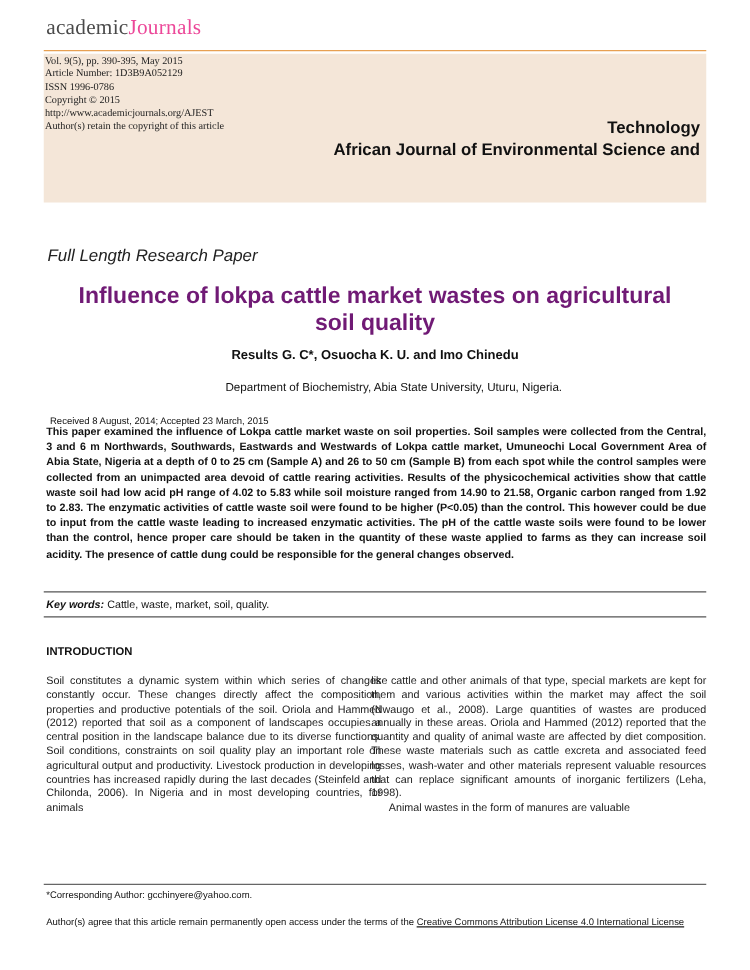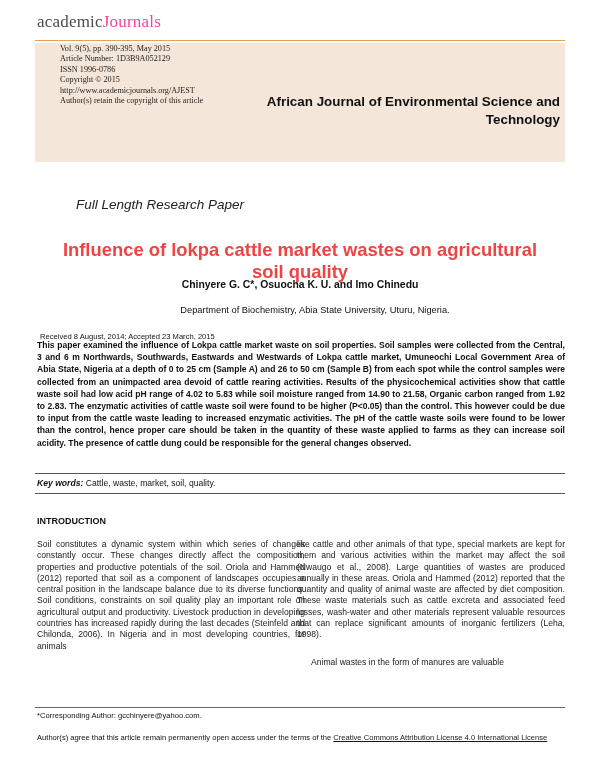--- a/index.html
+++ b/index.html
@@ -1,38 +1,38 @@
 <!DOCTYPE html>
 <html><head>
 <meta charset="utf-8">
 <style>
   html, body { margin: 0; padding: 0; }
   body { width: 600px; height: 776px; background: #fff; position: relative; overflow: hidden; font-family: "Liberation Sans", sans-serif; color: #111; }
   .masthead { position: absolute; left: 37px; top: 12px; font-family: "Liberation Serif", serif; font-size: 17px; color: #4a4a4a; letter-spacing: 0.2px; }
   .masthead .acc { color: #ec4899; }
   .masthead-rule { position: absolute; left: 35px; top: 40px; width: 530px; height: 1px; background: #e7a052; }
-  .meta { position: absolute; left: 36px; top: 44px; width: 240px; font-family: "Liberation Serif", serif; font-size: 8.2px; line-height: 10.4px; color: #222; padding-left: 24px; }
+  .meta { position: absolute; left: 36px; top: 44px; width: 240px; font-family: "Liberation Serif", serif; font-size: 8.2px; line-height: 10.4px; color: #222; }
   .journal-title { position: absolute; left: 250px; top: 93px; width: 310px; text-align: right; font-size: 13.4px; font-weight: bold; line-height: 18px; color: #111; }
   .header-box { position: absolute; left: 35px; top: 43px; width: 530px; height: 119px; background: #f4e6d8; z-index: -1; }
-  .paper-type { position: absolute; left: 38px; top: 197px; font-size: 13.5px; font-style: italic; color: #222; margin-left: 38px; }
-  .title { position: absolute; left: 40px; top: 239px; width: 520px; text-align: center; font-size: 18.4px; font-weight: bold; line-height: 22px; color: #ef4444; }
+  .paper-type { position: absolute; left: 38px; top: 197px; font-size: 13.5px; font-style: italic; color: #222; }
+  .title { position: absolute; left: 40px; top: 225px; width: 520px; text-align: center; font-size: 18.4px; font-weight: bold; line-height: 22px; color: #701a75; }
   .authors { position: absolute; left: 40px; top: 279px; width: 520px; text-align: center; font-size: 10.4px; font-weight: bold; }
   .affil { position: absolute; left: 55px; top: 305px; width: 520px; text-align: center; font-size: 9.3px; }
   .received { position: absolute; left: 40px; top: 332px; width: 520px; text-align: left; font-size: 7.6px; }
   .abstract { position: absolute; left: 37px; top: 339px; width: 528px; font-size: 8.55px; font-weight: bold; line-height: 12.2px; text-align: justify; }
   .kw-rule-top { position: absolute; left: 35px; top: 473px; width: 530px; height: 1px; background: #555; }
   .keywords { position: absolute; left: 37px; top: 478px; font-size: 8.6px; }
   .keywords b { font-weight: bold; font-style: italic; }
   .kw-rule-bot { position: absolute; left: 35px; top: 493px; width: 530px; height: 1px; background: #555; }
   .section { position: absolute; left: 37px; top: 516px; font-size: 9px; font-weight: bold; }
   .col { position: absolute; top: 539px; width: 268px; font-size: 8.6px; line-height: 11.3px; text-align: justify; color: #222; }
   .col.left { left: 37px; }
   .col.right { left: 297px; }
   .col p { margin: 0; text-indent: 0; }
-  .col p.indent { text-indent: 14px; margin-top: 16px; }
+  .col p.indent { text-indent: 14px; }
   .foot-rule { position: absolute; left: 35px; top: 707px; width: 530px; height: 1px; background: #666; }
   .footnote { position: absolute; left: 37px; top: 711px; font-size: 7.6px; }
   .license { position: absolute; left: 37px; top: 733px; width: 526px; font-size: 7.6px; line-height: 10.8px; }
   .license a { color: #1a1a1a; text-decoration: underline; }
 </style>
 </head>
 <body>
 
 <div class="masthead"><span>academic</span><span class="acc">Journals</span></div>
 <div class="masthead-rule"></div>
@@ -41,32 +41,32 @@
 <div class="meta">
   <div>Vol. 9(5), pp. 390-395, May 2015</div>
   <div>Article Number: 1D3B9A052129</div>
   <div>ISSN 1996-0786</div>
   <div>Copyright © 2015</div>
   <div>http://www.academicjournals.org/AJEST</div>
   <div>Author(s) retain the copyright of this article</div>
 </div>
 
 <div class="journal-title">
+  <div>Technology</div>
   <div>African Journal of Environmental Science and</div>
-  <div>Technology</div>
 </div>
 
 <div class="paper-type">Full Length Research Paper</div>
 
 <div class="title">
   <div>Influence of lokpa cattle market wastes on agricultural</div>
   <div>soil quality</div>
 </div>
 
-<div class="authors">Chinyere G. C*, Osuocha K. U. and Imo Chinedu</div>
+<div class="authors">Results G. C*, Osuocha K. U. and Imo Chinedu</div>
 <div class="affil">Department of Biochemistry, Abia State University, Uturu, Nigeria.</div>
 <div class="received">Received 8 August, 2014; Accepted 23 March, 2015</div>
 
 <div class="abstract">This paper examined the influence of Lokpa cattle market waste on soil properties. Soil samples were collected from the Central, 3 and 6 m Northwards, Southwards, Eastwards and Westwards of Lokpa cattle market, Umuneochi Local Government Area of Abia State, Nigeria at a depth of 0 to 25 cm (Sample A) and 26 to 50 cm (Sample B) from each spot while the control samples were collected from an unimpacted area devoid of cattle rearing activities. Results of the physicochemical activities show that cattle waste soil had low acid pH range of 4.02 to 5.83 while soil moisture ranged from 14.90 to 21.58, Organic carbon ranged from 1.92 to 2.83. The enzymatic activities of cattle waste soil were found to be higher (P&lt;0.05) than the control. This however could be due to input from the cattle waste leading to increased enzymatic activities. The pH of the cattle waste soils were found to be lower than the control, hence proper care should be taken in the quantity of these waste applied to farms as they can increase soil acidity. The presence of cattle dung could be responsible for the general changes observed.</div>
 
 <div class="kw-rule-top"></div>
 <div class="keywords"><b>Key words:</b> <span>Cattle, waste, market, soil, quality.</span></div>
 <div class="kw-rule-bot"></div>
 
 <div class="section">INTRODUCTION</div>

